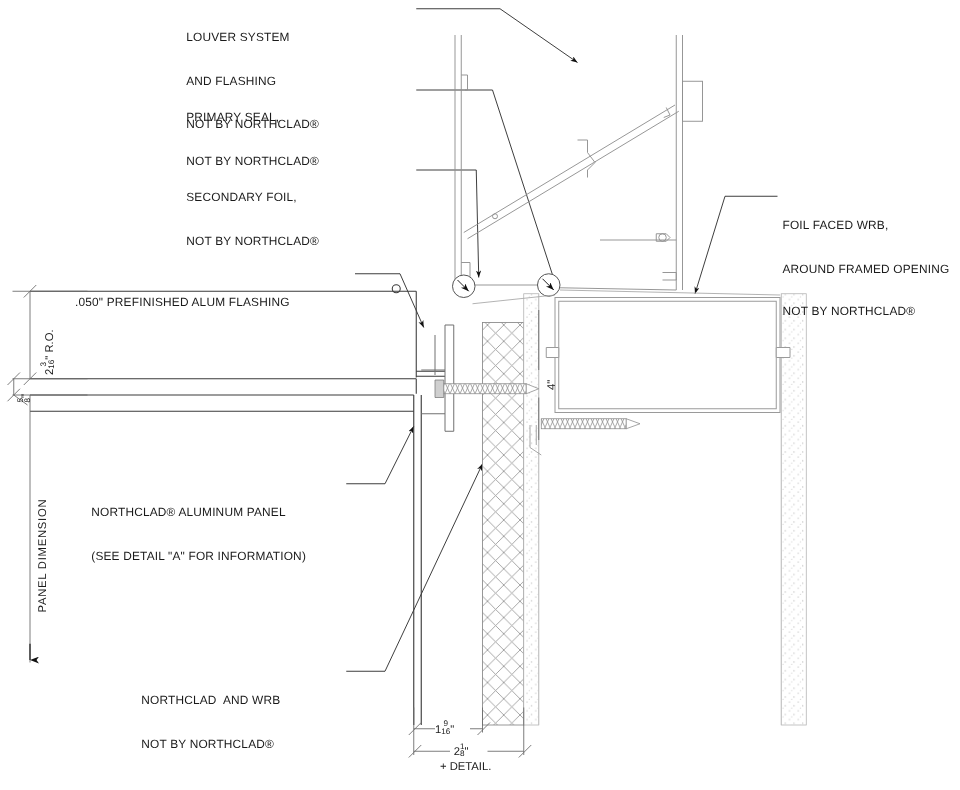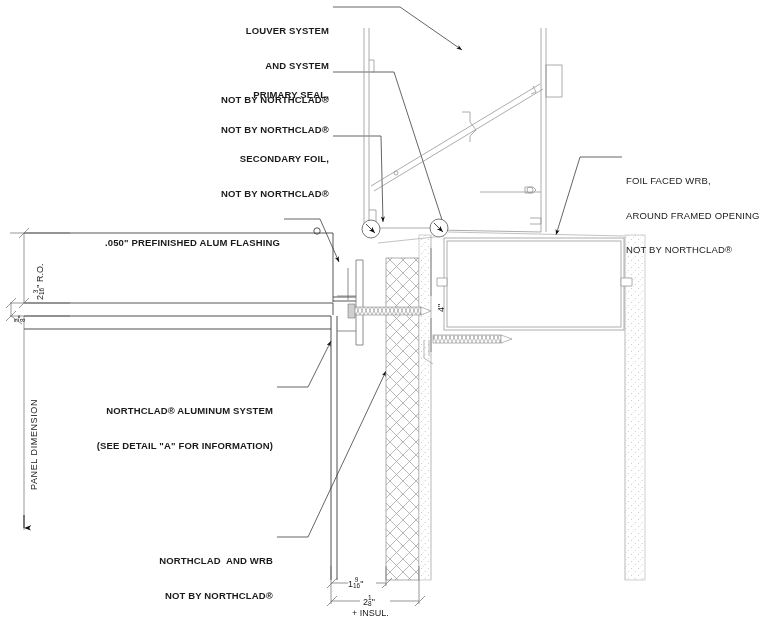--- a/index.html
+++ b/index.html
@@ -19,21 +19,21 @@
   }
   .note {
     position: absolute;
     font-family: "Liberation Sans", sans-serif;
     font-size: 9.5px;
     line-height: 11.5px;
     color: #1a1a1a;
     letter-spacing: 0.15px;
     white-space: pre;
   }
-  .note.r { text-align: right; font-weight: bold; }
+  .note.r { text-align: left; }
   .note.l { text-align: left; }
   .dimtext {
     position: absolute;
     font-family: "Liberation Sans", sans-serif;
     font-size: 9px;
     color: #1a1a1a;
     white-space: nowrap;
   }
   .rot90 { transform-origin: 0 0; }
   svg.overlay {
@@ -252,21 +252,21 @@
     </g>
 
     <g id="dim-4in" stroke="#6a6a6a" stroke-width="0.7" fill="none">
       <line x1="431" y1="248" x2="431" y2="296"></line>
       <line x1="431" y1="318" x2="431" y2="352"></line>
     </g>
   </svg>
 
   <div class="note r" style="left:149px; top:2px; width:180px;">
     <div>LOUVER SYSTEM</div>
-    <div>AND SYSTEM</div>
+    <div>AND FLASHING</div>
     <div>NOT BY NORTHCLAD®</div>
   </div>
 
   <div class="note r" style="left:149px; top:66px; width:180px;">
     <div>PRIMARY SEAL,</div>
     <div>NOT BY NORTHCLAD®</div>
   </div>
 
   <div class="note r" style="left:149px; top:130px; width:180px;">
     <div>SECONDARY FOIL,</div>
@@ -277,21 +277,21 @@
     <div>FOIL FACED WRB,</div>
     <div>AROUND FRAMED OPENING</div>
     <div>NOT BY NORTHCLAD®</div>
   </div>
 
   <div class="note r" style="left:60px; top:214px; width:220px;">
     <div>.050" PREFINISHED ALUM FLASHING</div>
   </div>
 
   <div class="note r" style="left:73px; top:382px; width:200px;">
-    <div>NORTHCLAD® ALUMINUM SYSTEM</div>
+    <div>NORTHCLAD® ALUMINUM PANEL</div>
     <div>(SEE DETAIL "A" FOR INFORMATION)</div>
   </div>
 
   <div class="note r" style="left:113px; top:532px; width:160px;">
     <div>NORTHCLAD  AND WRB</div>
     <div>NOT BY NORTHCLAD®</div>
   </div>
 
   <div class="dimtext rot90" style="left:33px; top:300px; transform: rotate(-90deg);">
     <span>2</span><span class="frac"><span class="nm">3</span><span class="dn">16</span></span><span>" R.O.</span>
@@ -306,15 +306,15 @@
   <div class="dimtext rot90" style="left:436px; top:312px; transform: rotate(-90deg); font-size:9px;">4"</div>
 
   <div class="dimtext c" style="left:348px; top:577px;">
     <span>1</span><span class="frac"><span class="nm">9</span><span class="dn">16</span></span><span>"</span>
   </div>
 
   <div class="dimtext c" style="left:363px; top:595px;">
     <span>2</span><span class="frac"><span class="nm">1</span><span class="dn">8</span></span><span>"</span>
   </div>
 
-  <div class="dimtext c" style="left:352px; top:608px;">+ INSUL.</div>
+  <div class="dimtext c" style="left:352px; top:608px;">+ DETAIL.</div>
 
 </div>
 
 </body></html>

